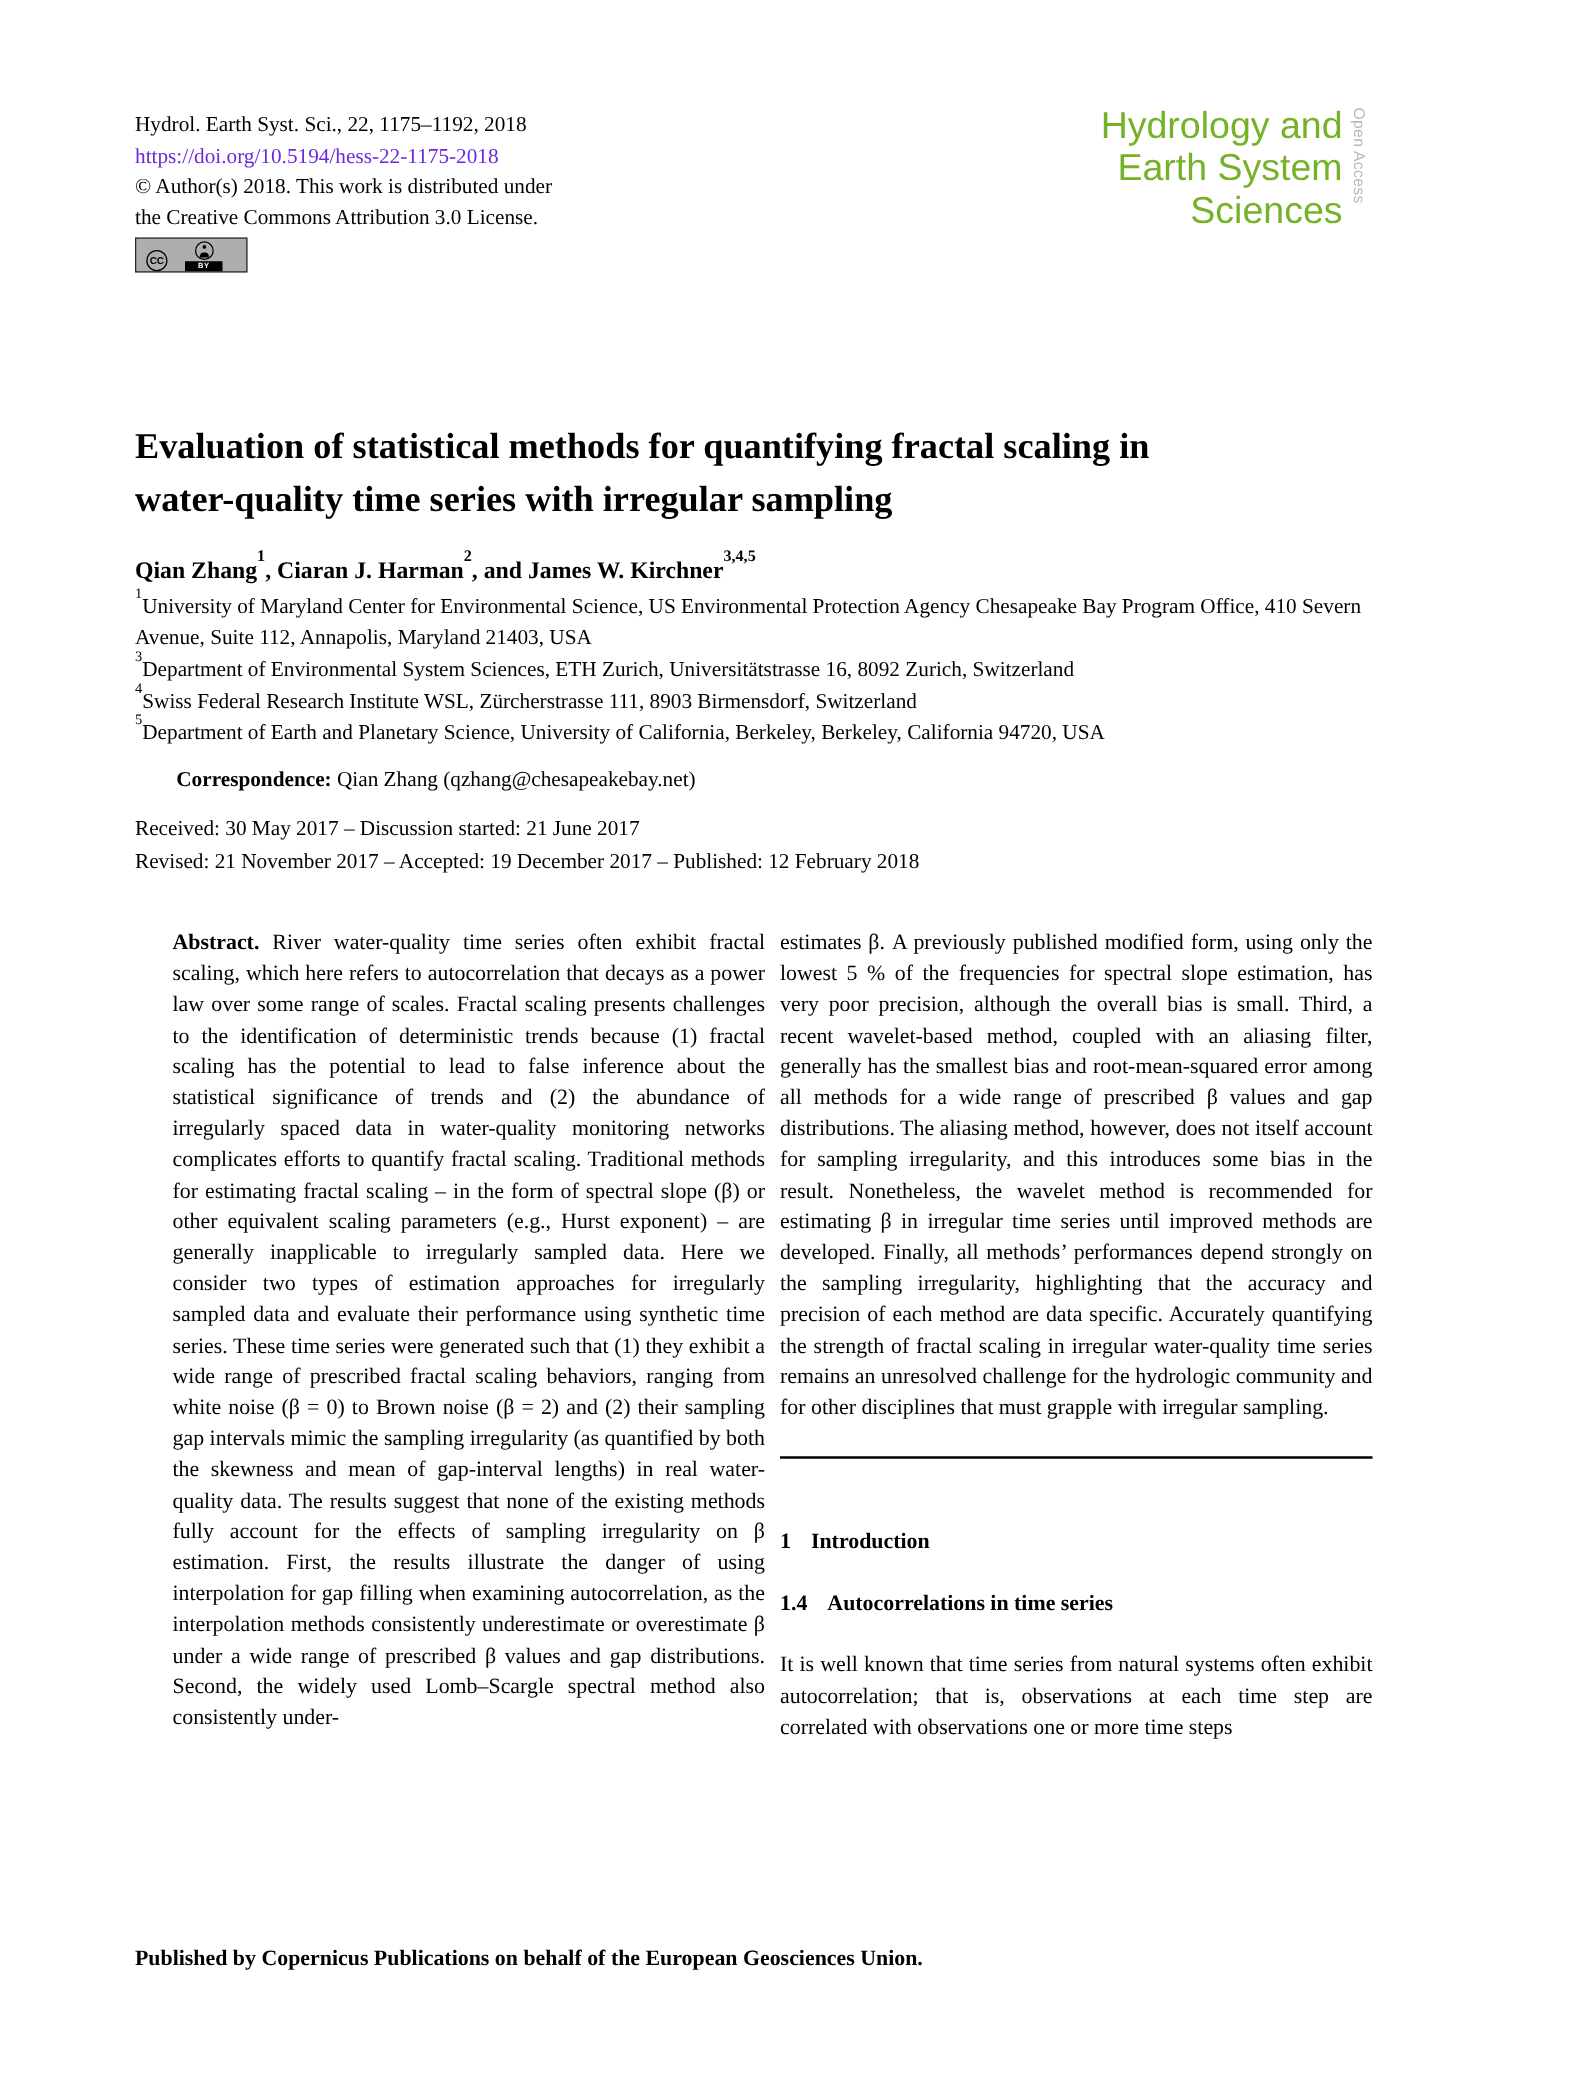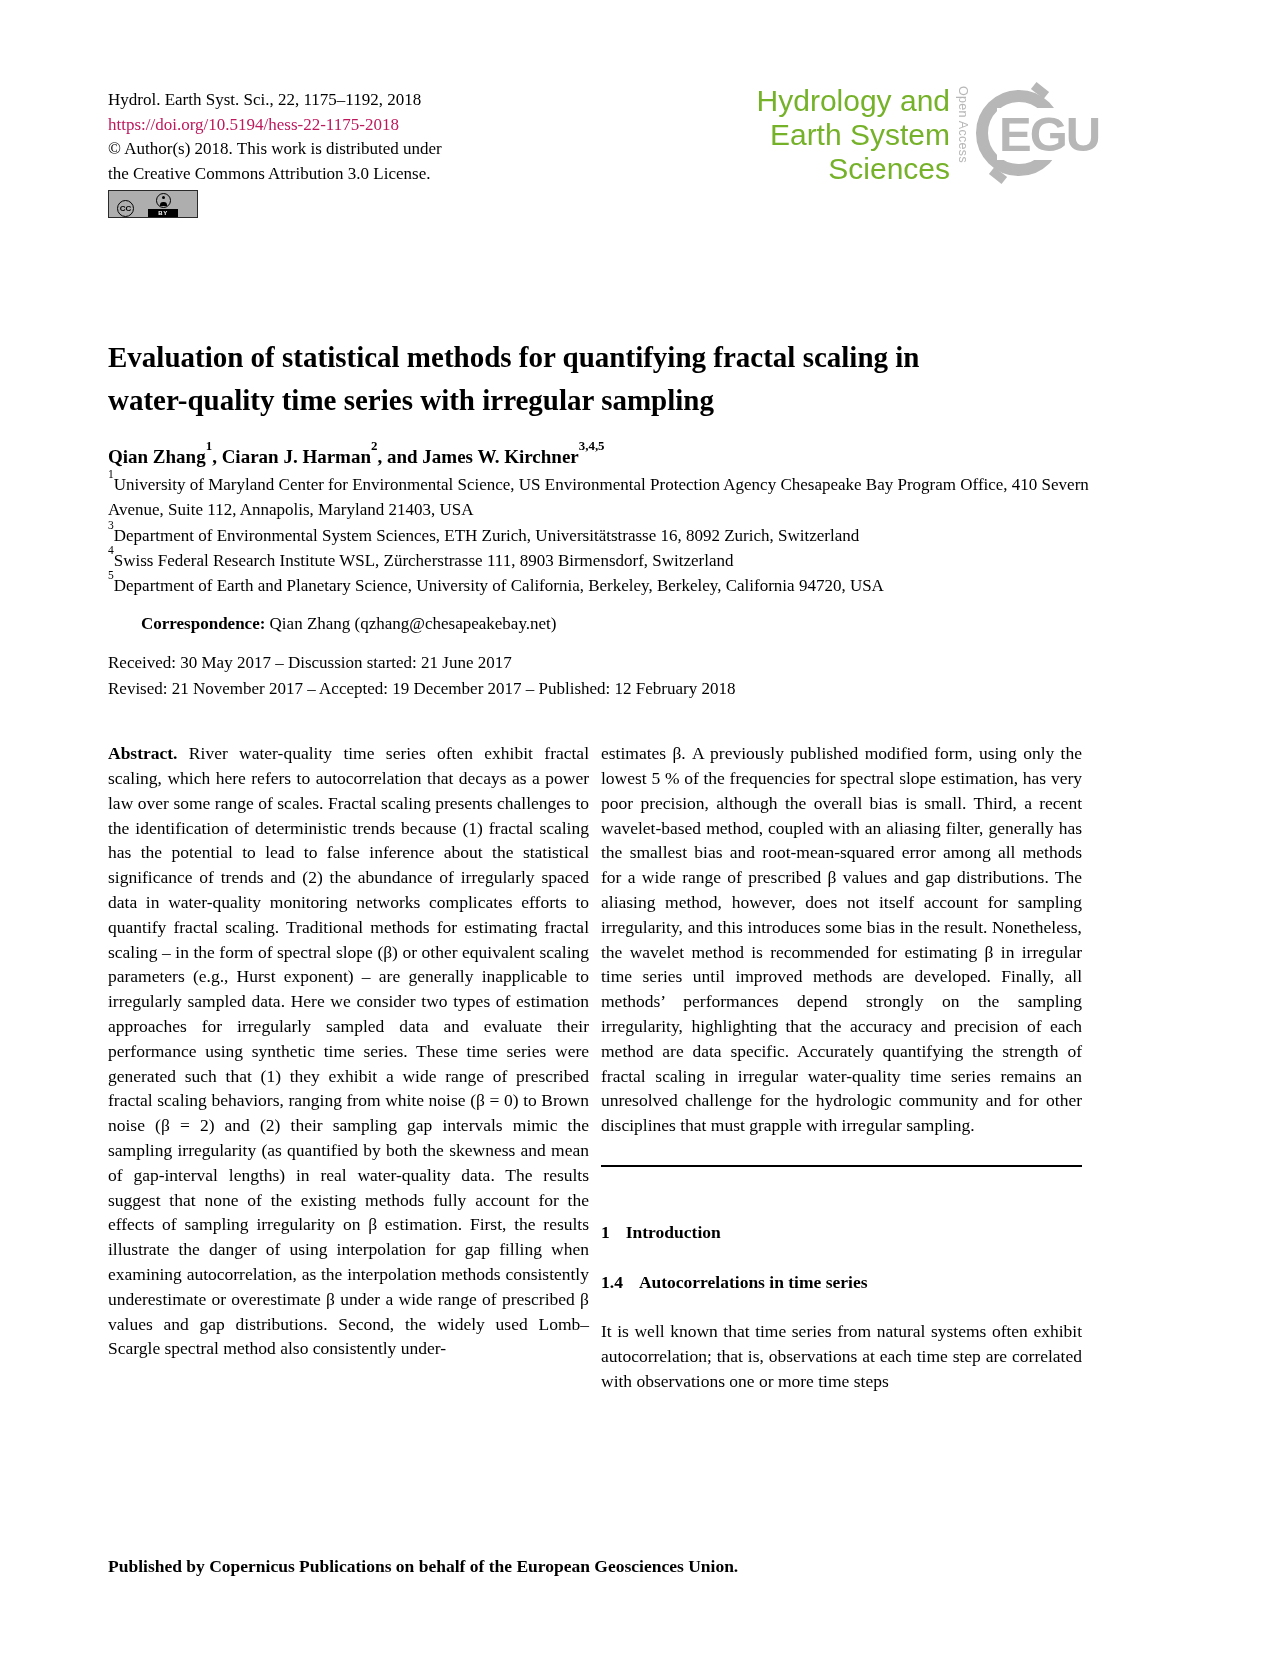--- a/index.html
+++ b/index.html
@@ -9,21 +9,21 @@
     width:1276px; height:1672px;
     background:#fff;
     font-family:"Liberation Serif","DejaVu Serif",serif;
     color:#000;
     overflow:hidden;
   }
   .content { position:absolute; left:108px; top:88px; width:990px; }
 
   
   .pub-info { font-size:17px; line-height:24.5px; }
-  .pub-info .doi-line { color:#be185d; }
+  .pub-info .doi-line { color:#6d28d9; }
   .cc-badge {
     margin-top:4px;
     width:90px; height:28px;
     background:#aeaeae; border:1px solid #2a2a2a;
     display:flex; align-items:flex-end; gap:14px;
     padding:0 8px; position:relative;
   }
   .cc-circle {
     width:17px; height:17px; border:1.6px solid #000; border-radius:50%;
     font-family:"Liberation Sans",sans-serif; font-weight:bold; font-size:8px;
@@ -77,21 +77,21 @@
   
   .title { margin-top:118px; font-size:29px; font-weight:bold; line-height:43px; }
   .authors { margin-top:22px; font-size:19px; font-weight:bold; line-height:26px; }
   sup { position:relative; top:-.45em; font-size:68%; line-height:0; }
   .affiliations { margin-top:2px; font-size:17px; line-height:25.3px; }
   .correspondence { margin-top:13px; font-size:17px; line-height:25px; }
   .correspondence b { font-weight:bold;margin-left:33px; }
   .dates { margin-top:14px; font-size:17px; line-height:25.4px; }
 
   
-  .columns { margin-top:40px; display:flex; gap:12px; }
+  .columns { margin-top:40px; display:flex; gap:12px;margin-left:30px; }
   .col { width:481px; font-size:17.5px; line-height:24.8px; text-align:justify; }
   .abstract-label { font-weight:bold; }
   .rule { width:100%; height:1.6px; background:#000; margin-top:27px; }
   .h1 { margin-top:53px; font-size:17.5px; font-weight:bold; }
   .h2 { margin-top:26px; font-size:17.5px; font-weight:bold; }
   .h-num { display:inline-block; margin-right:16px; }
   .intro-p { margin-top:24px; }
 
   
   .footer {
@@ -161,21 +161,17 @@
     </div>
   </div>
 
   <div class="journal-block">
     <div class="journal-name" style="color: rgb(118, 178, 41);">
       <div>Hydrology and</div>
       <div>Earth System</div>
       <div>Sciences</div>
     </div>
     <div class="open-access" style="color: rgb(183, 183, 183);">Open Access</div>
-    <div class="egu-logo">
-      <div class="egu-ring"></div>
-      <div class="egu-text">EGU</div>
-    </div>
   </div>
 
   <div class="footer">Published by Copernicus Publications on behalf of the European Geosciences Union.</div>
 
 </div>
 
 </body></html>

